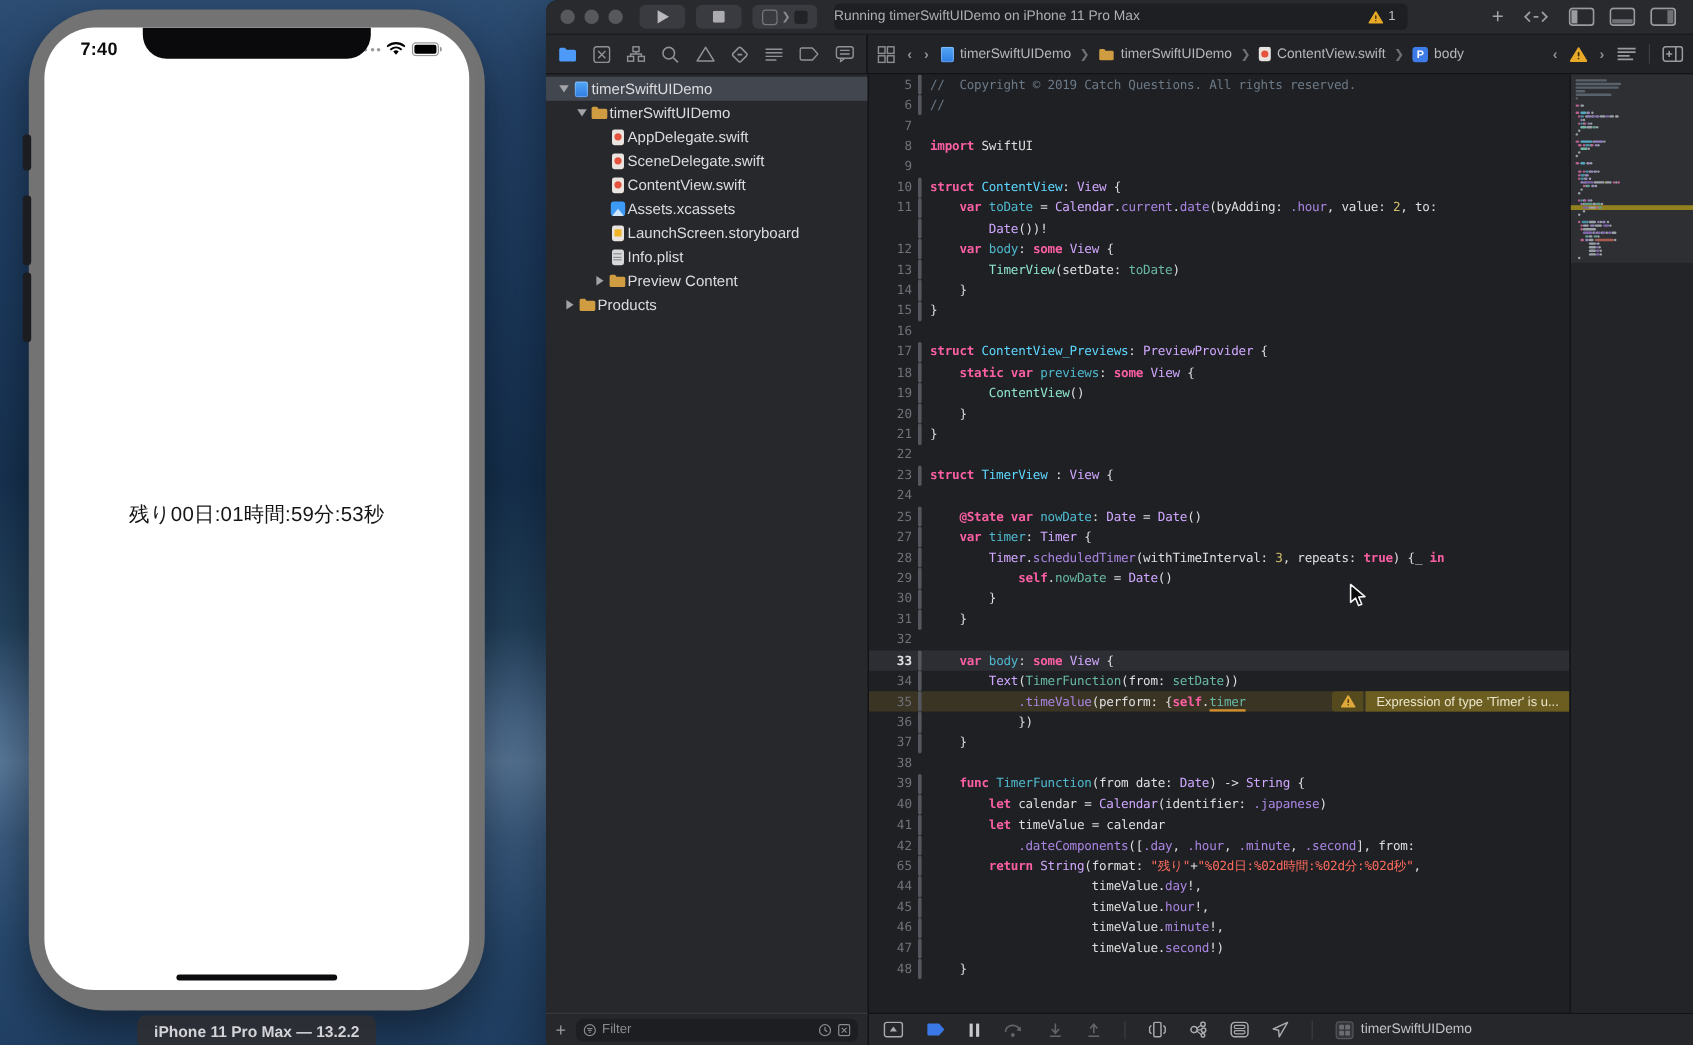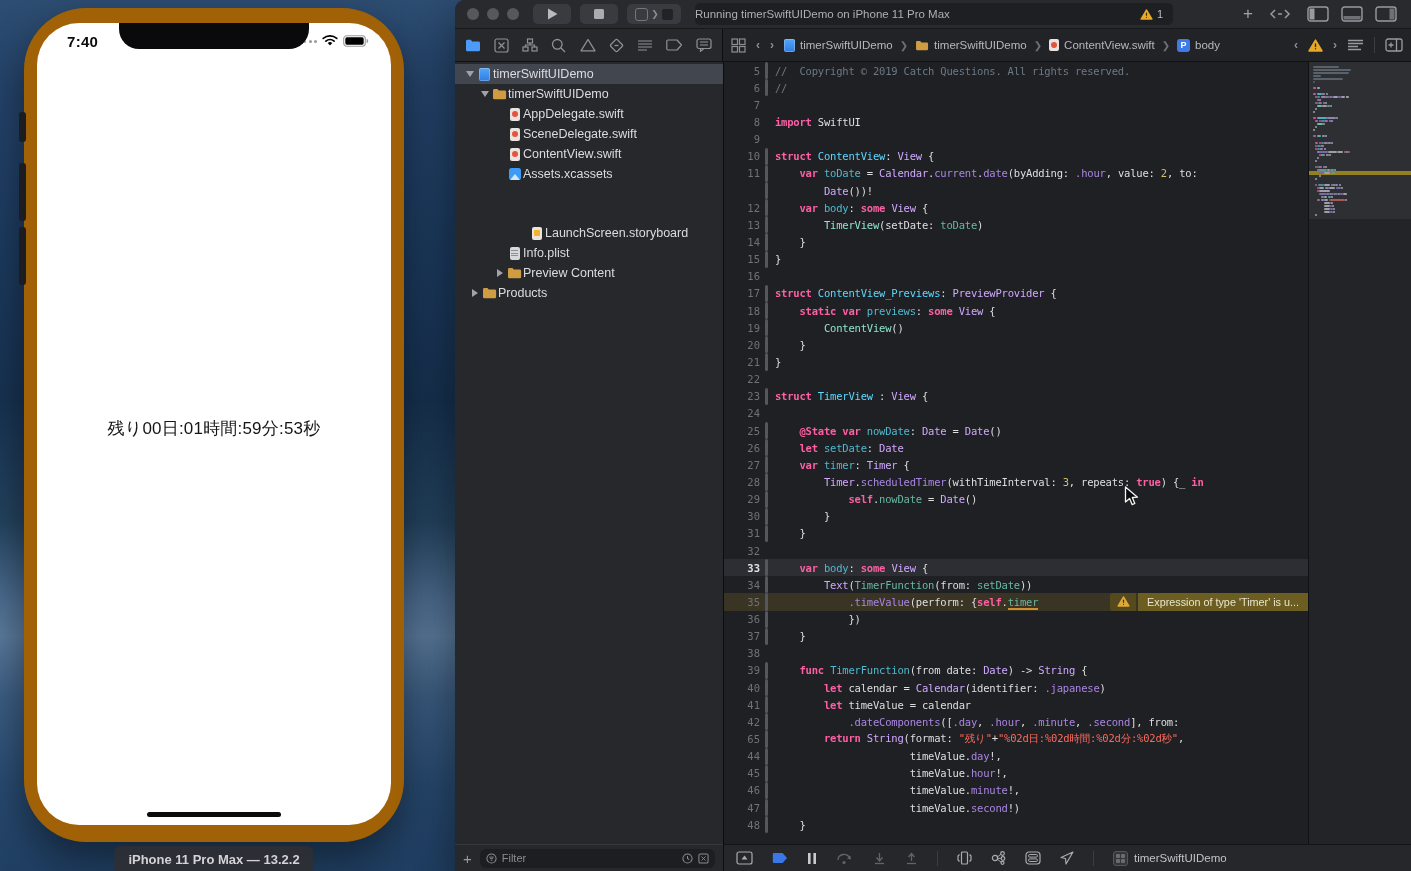--- a/index.html
+++ b/index.html
@@ -1,20 +1,20 @@
 <!DOCTYPE html>
 <html><head>
 <meta charset="utf-8">
 <style>
   html,body{margin:0;padding:0;width:1411px;height:871px;overflow:hidden;
     font-family:"Liberation Sans","DejaVu Sans",sans-serif;-webkit-font-smoothing:antialiased;}
   .wallpaper{position:absolute;inset:0;
     background:linear-gradient(180deg,#2d4d72 0%,#24436a 10%,#1c3a5e 28%,#173251 46%,#24435f 60%,#4d6d90 69%,#5a7a9c 73%,#3c5d82 80%,#284a70 90%,#203f63 100%);}
   
-  .phone{position:absolute;left:24px;top:8px;width:380px;height:834px;background:#a16207;border-radius:62px;box-shadow:0 18px 40px rgba(0,0,0,.45);}
+  .phone{position:absolute;left:24px;top:8px;width:380px;height:834px;background:#737373;border-radius:62px;box-shadow:0 18px 40px rgba(0,0,0,.45);}
   .side-btn{position:absolute;left:-5px;width:7px;background:#1c1d20;border-radius:3px;}
   .screen{position:absolute;left:13px;top:15px;right:13px;bottom:17px;background:#fff;border-radius:42px;overflow:hidden;}
   .notch{position:absolute;top:0;left:50%;transform:translateX(-50%);width:190px;height:26px;background:#0a0a0c;border-radius:0 0 20px 20px;}
   .statusbar{position:absolute;top:9px;left:0;right:0;height:20px;}
   .sb-time{position:absolute;left:30px;top:1px;font-size:15px;font-weight:bold;color:#0c0c0e;letter-spacing:.3px;}
   .sb-right{position:absolute;right:22px;top:3px;display:flex;align-items:center;gap:5px;}
   .sb-dots{display:flex;gap:2.5px;align-items:center;}
   .sb-dots i{width:3px;height:3px;border-radius:50%;background:#9a9aa0;}
   .timer-text{position:absolute;top:394px;left:0;right:0;text-align:center;font-size:17px;color:#151515;letter-spacing:.2px;}
   .home-indicator{position:absolute;bottom:8px;left:50%;transform:translateX(-50%);width:134px;height:5px;border-radius:3px;background:#0b0b0d;}
@@ -341,21 +341,21 @@
           </div>
           <div class="nrow" style="padding-left: 38px;">
             <span class="tri"></span>
             <span class="nicon">
               <span style="width:12px;height:12px;background:#3e9bf5;border-radius:2.5px;display:inline-flex;align-items:flex-end;justify-content:center;overflow:hidden;">
                 <i style="width:0;height:0;border-left:5px solid transparent;border-right:5px solid transparent;border-bottom:6px solid #cfe6fb;"></i>
               </span>
             </span>
             <span>Assets.xcassets</span>
           </div>
-          <div class="nrow" style="padding-left: 60px; margin-top: 39px;">
+          <div class="nrow" style="padding-left: 38px;">
             <span class="tri"></span>
             <span class="nicon">
               <span style="width:10px;height:13px;background:#e9e4e0;border-radius:2px;display:inline-flex;align-items:center;justify-content:center;">
                 <i style="width:6px;height:6px;background:#f0b429;border-radius:1px;"></i>
               </span>
             </span>
             <span>LaunchScreen.storyboard</span>
           </div>
           <div class="nrow" style="padding-left: 38px;">
             <span class="tri"></span>
@@ -516,25 +516,20 @@
             </div>
             <div class="crow">
               <span class="lnum">24</span>
               <span class="cbar"></span>
               <span class="ccode"></span>
             </div>
             <div class="crow hasbar">
               <span class="lnum">25</span>
               <span class="cbar"></span>
               <span class="ccode"><span class="s-p">    </span><span class="s-k">@State</span><span class="s-p"> </span><span class="s-k">var</span><span class="s-p"> </span><span class="s-dv">nowDate</span><span class="s-p">: </span><span class="s-st">Date</span><span class="s-p"> = </span><span class="s-st">Date</span><span class="s-p">()</span></span>
-            </div>
-            <div class="crow hasbar">
-              <span class="lnum">26</span>
-              <span class="cbar"></span>
-              <span class="ccode"><span class="s-p">    </span><span class="s-k">let</span><span class="s-p"> </span><span class="s-dv">setDate</span><span class="s-p">: </span><span class="s-st">Date</span></span>
             </div>
             <div class="crow hasbar">
               <span class="lnum">27</span>
               <span class="cbar"></span>
               <span class="ccode"><span class="s-p">    </span><span class="s-k">var</span><span class="s-p"> </span><span class="s-dv">timer</span><span class="s-p">: </span><span class="s-st">Timer</span><span class="s-p"> {</span></span>
             </div>
             <div class="crow hasbar">
               <span class="lnum">28</span>
               <span class="cbar"></span>
               <span class="ccode"><span class="s-p">        </span><span class="s-st">Timer</span><span class="s-p">.</span><span class="s-sm">scheduledTimer</span><span class="s-p">(withTimeInterval: </span><span class="s-num">3</span><span class="s-p">, repeats: </span><span class="s-k">true</span><span class="s-p">) {_ </span><span class="s-k">in</span></span>

